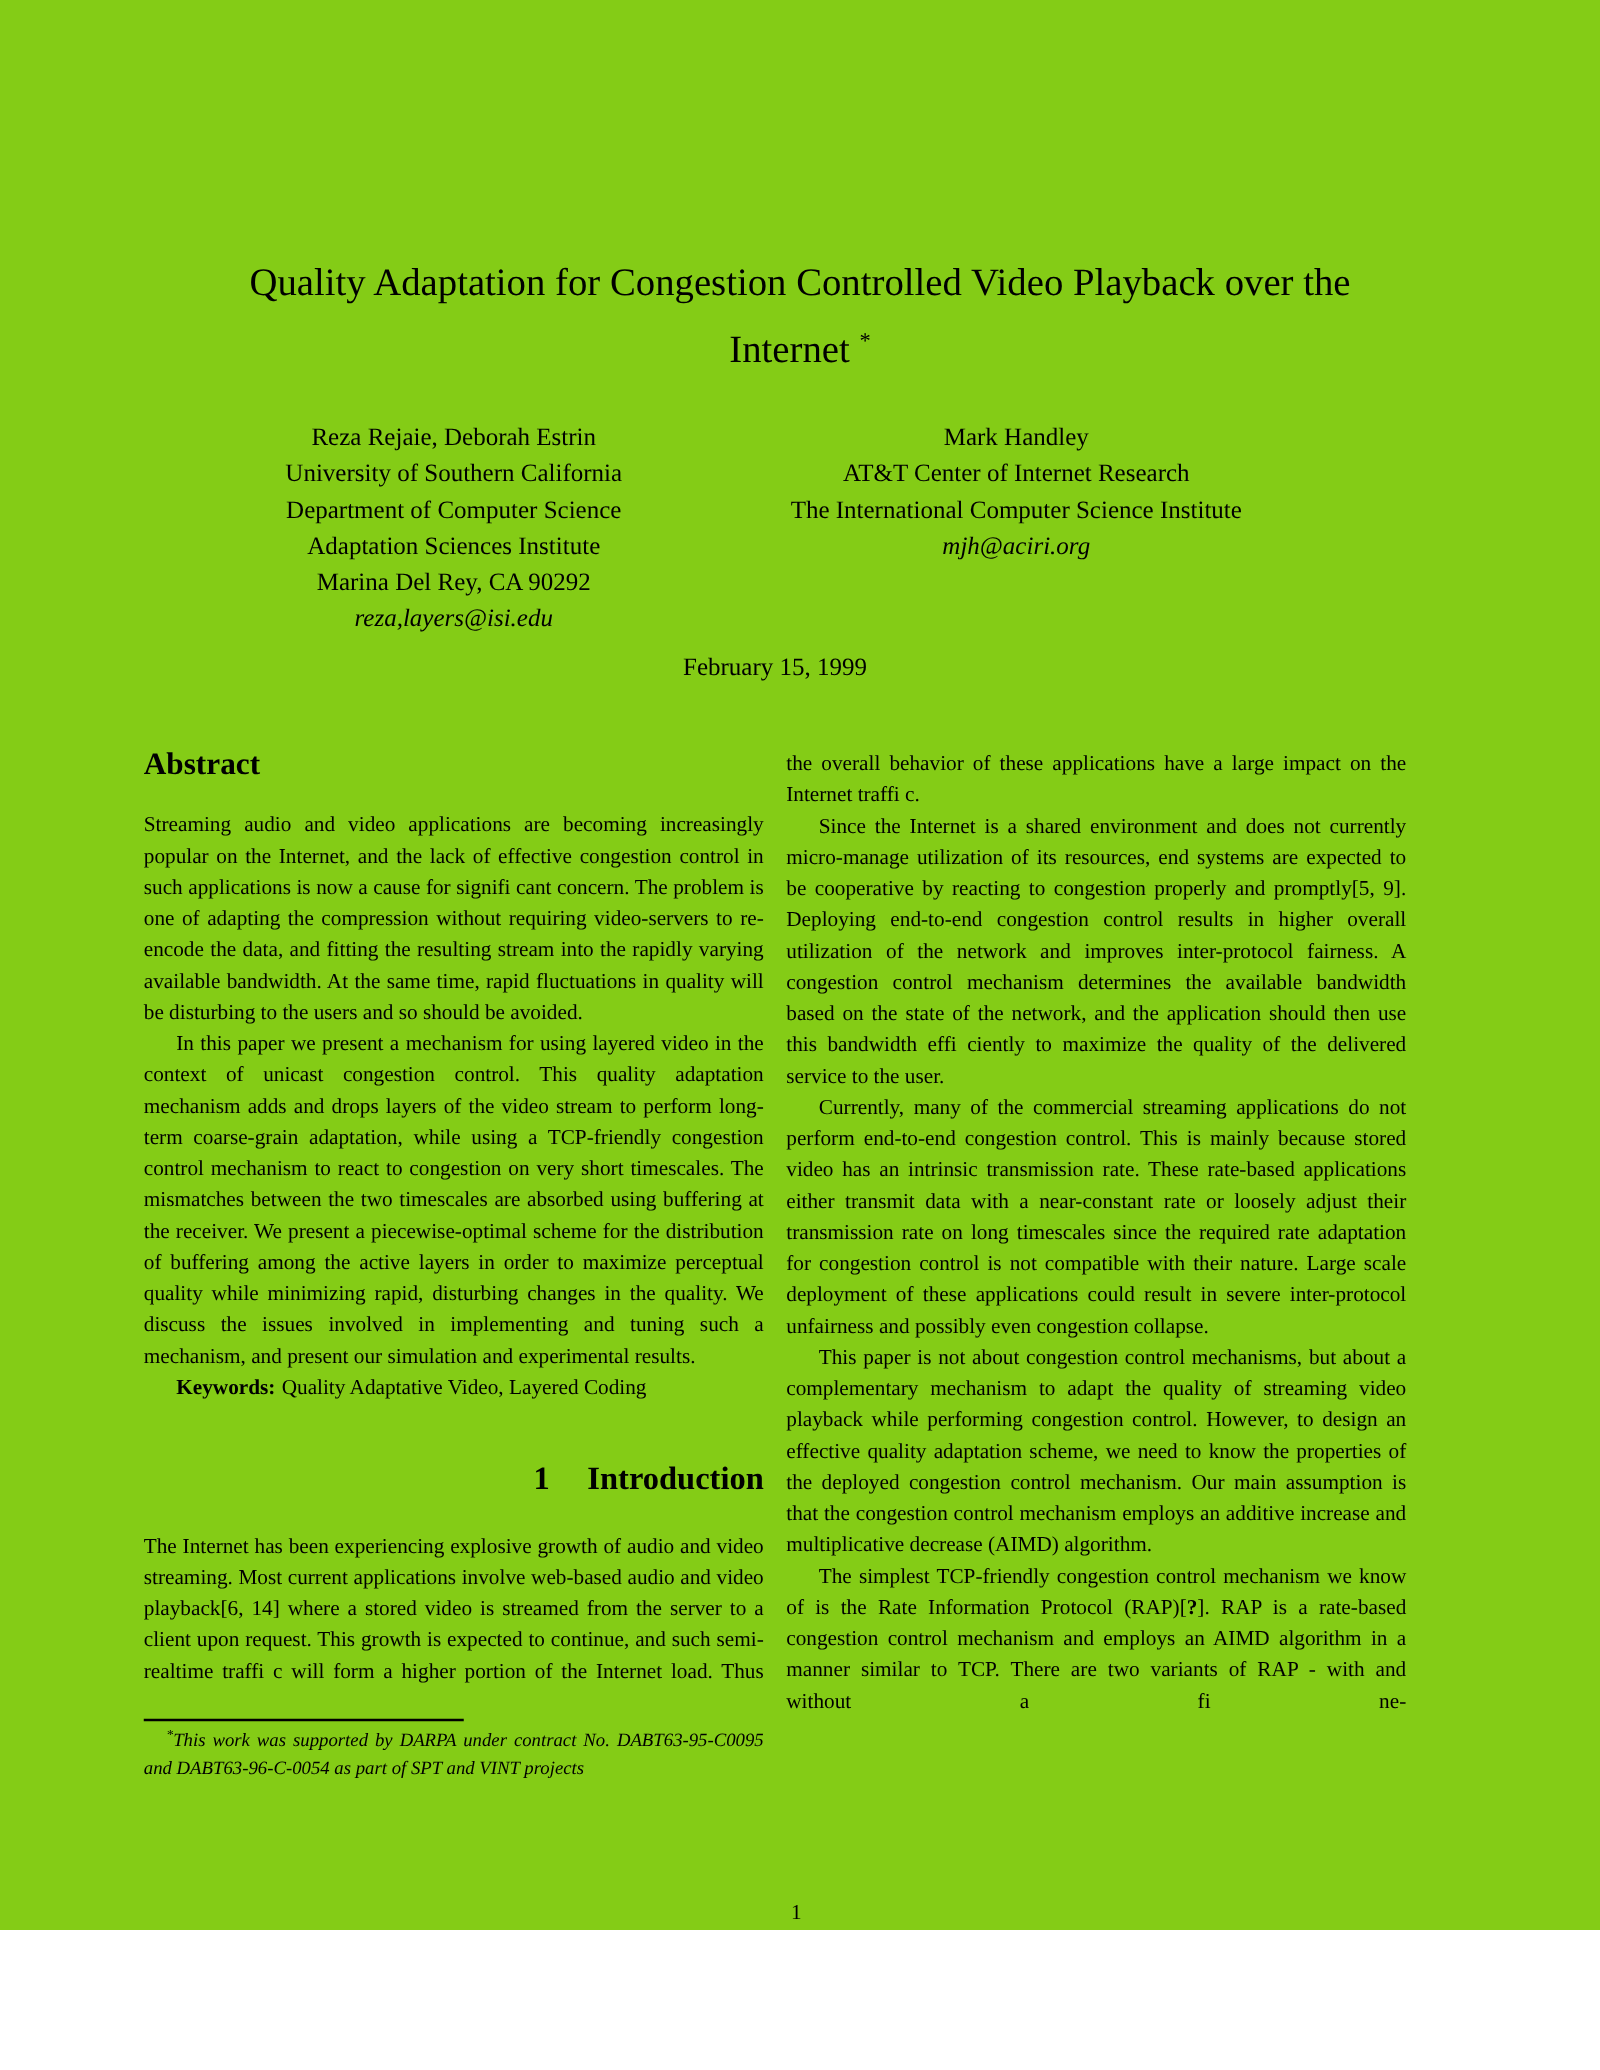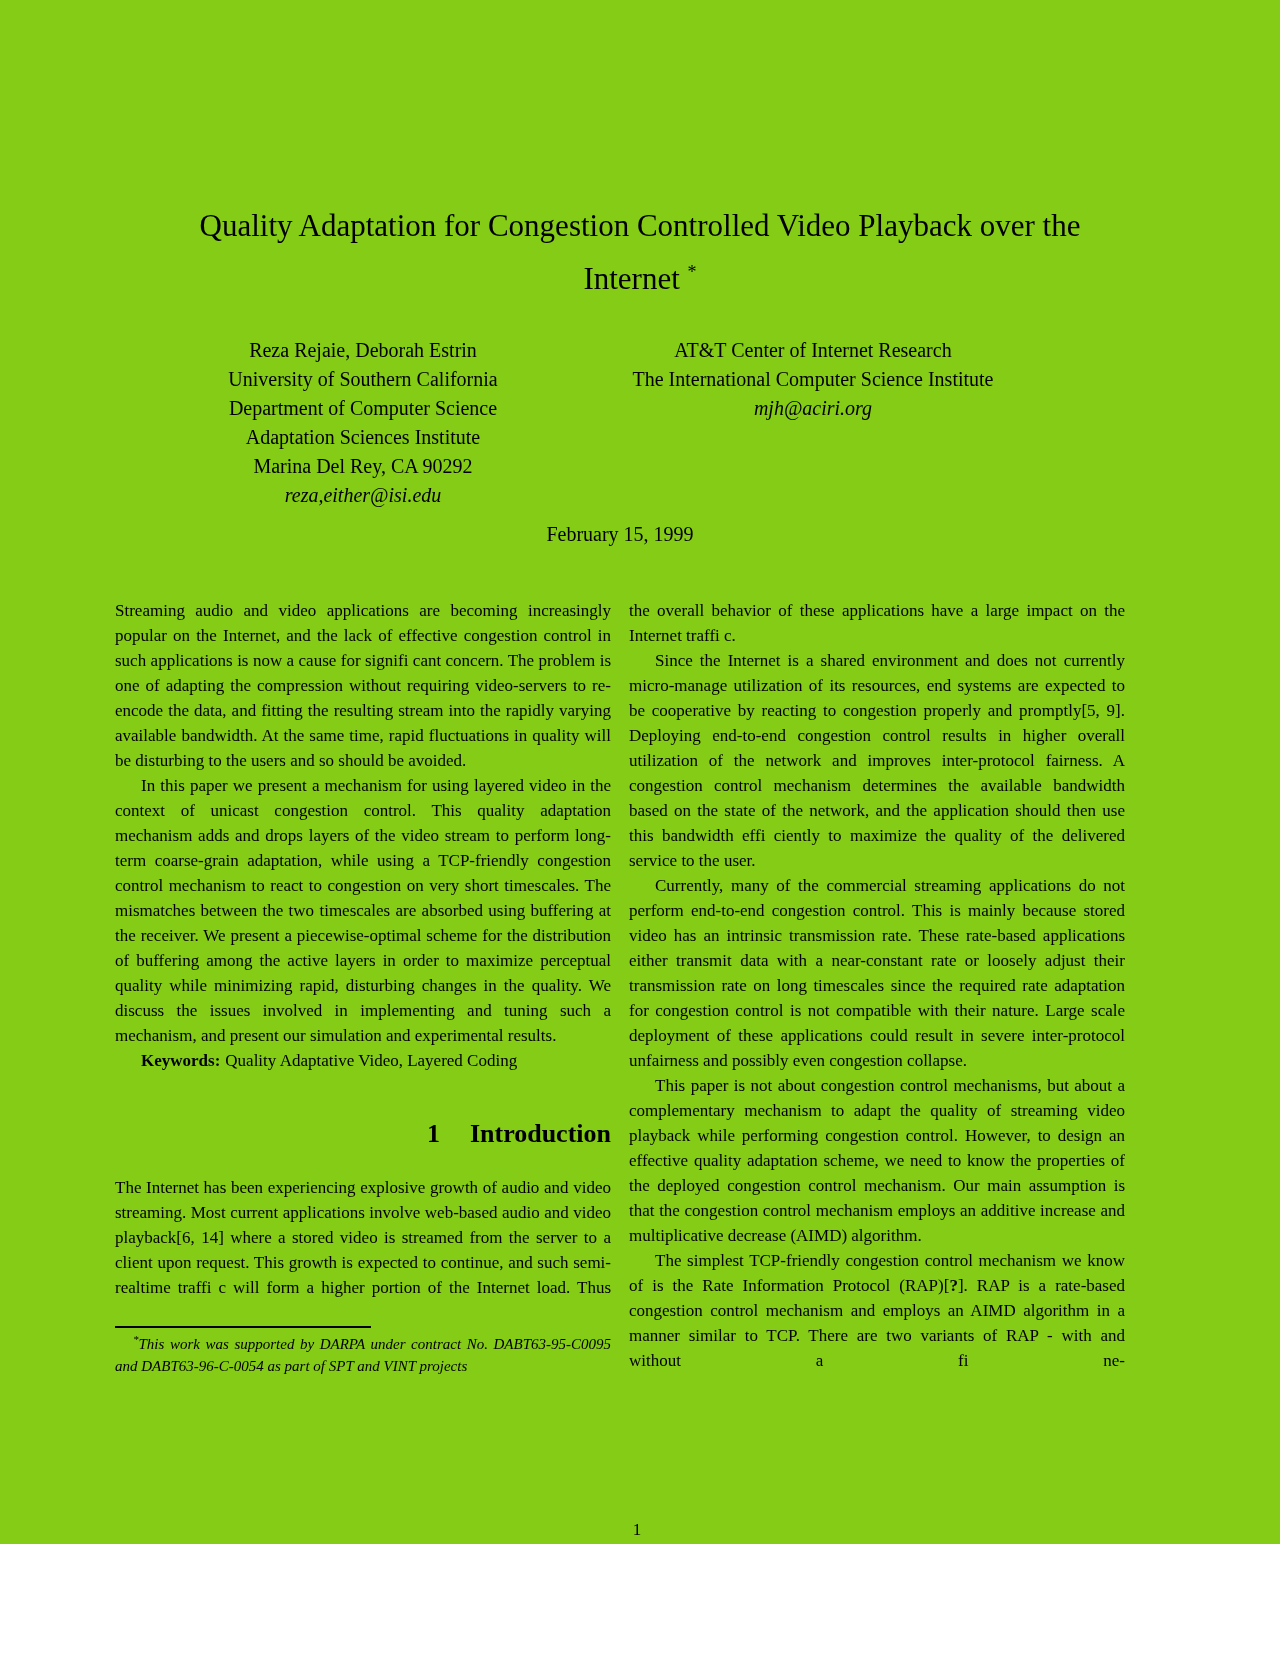--- a/index.html
+++ b/index.html
@@ -103,34 +103,36 @@
 
   <h1 class="title"><span>Quality Adaptation for Congestion Controlled Video Playback over the</span><br><span>Internet</span> <sup>*</sup></h1>
 
   <div class="authors">
     <div class="author-left">
       <div>Reza Rejaie, Deborah Estrin</div>
       <div>University of Southern California</div>
       <div>Department of Computer Science</div>
       <div>Adaptation Sciences Institute</div>
       <div>Marina Del Rey, CA 90292</div>
-      <div class="email">reza,either@isi.edu</div>
+      <div class="email">reza,layers@isi.edu</div>
     </div>
     <div class="author-right">
+      <div>Mark Handley</div>
       <div>AT&amp;T Center of Internet Research</div>
       <div>The International Computer Science Institute</div>
       <div class="email">mjh@aciri.org</div>
     </div>
   </div>
 
   <div class="date">February 15, 1999</div>
 
   <div class="columns">
 
     <div class="col">
+      <h2 class="abstract-heading">Abstract</h2>
       <p>Streaming audio and video applications are becoming increasingly popular on the Internet, and the lack of effective congestion control in such applications is now a cause for signifi cant concern. The problem is one of adapting the compression without requiring video-servers to re-encode the data, and fitting the resulting stream into the rapidly varying available bandwidth. At the same time, rapid fluctuations in quality will be disturbing to the users and so should be avoided.</p>
       <p class="indent">In this paper we present a mechanism for using layered video in the context of unicast congestion control. This quality adaptation mechanism adds and drops layers of the video stream to perform long-term coarse-grain adaptation, while using a TCP-friendly congestion control mechanism to react to congestion on very short timescales. The mismatches between the two timescales are absorbed using buffering at the receiver. We present a piecewise-optimal scheme for the distribution of buffering among the active layers in order to maximize perceptual quality while minimizing rapid, disturbing changes in the quality. We discuss the issues involved in implementing and tuning such a mechanism, and present our simulation and experimental results.</p>
       <p class="indent keywords"><b>Keywords:</b><span>Quality Adaptative Video, Layered Coding</span></p>
 
       <h2 class="section-heading"><span class="sec-num">1</span><span>Introduction</span></h2>
       <p class="fill-last">The Internet has been experiencing explosive growth of audio and video streaming. Most current applications involve web-based audio and video playback[6, 14] where a stored video is streamed from the server to a client upon request. This growth is expected to continue, and such semi-realtime traffi c will form a higher portion of the Internet load. Thus</p>
 
       <div class="footnote">
         <div class="footnote-rule"></div>
         <p class="footnote-text"><sup>*</sup><span>This work was supported by DARPA under contract No. DABT63-95-C0095 and DABT63-96-C-0054 as part of SPT and VINT projects</span></p>

